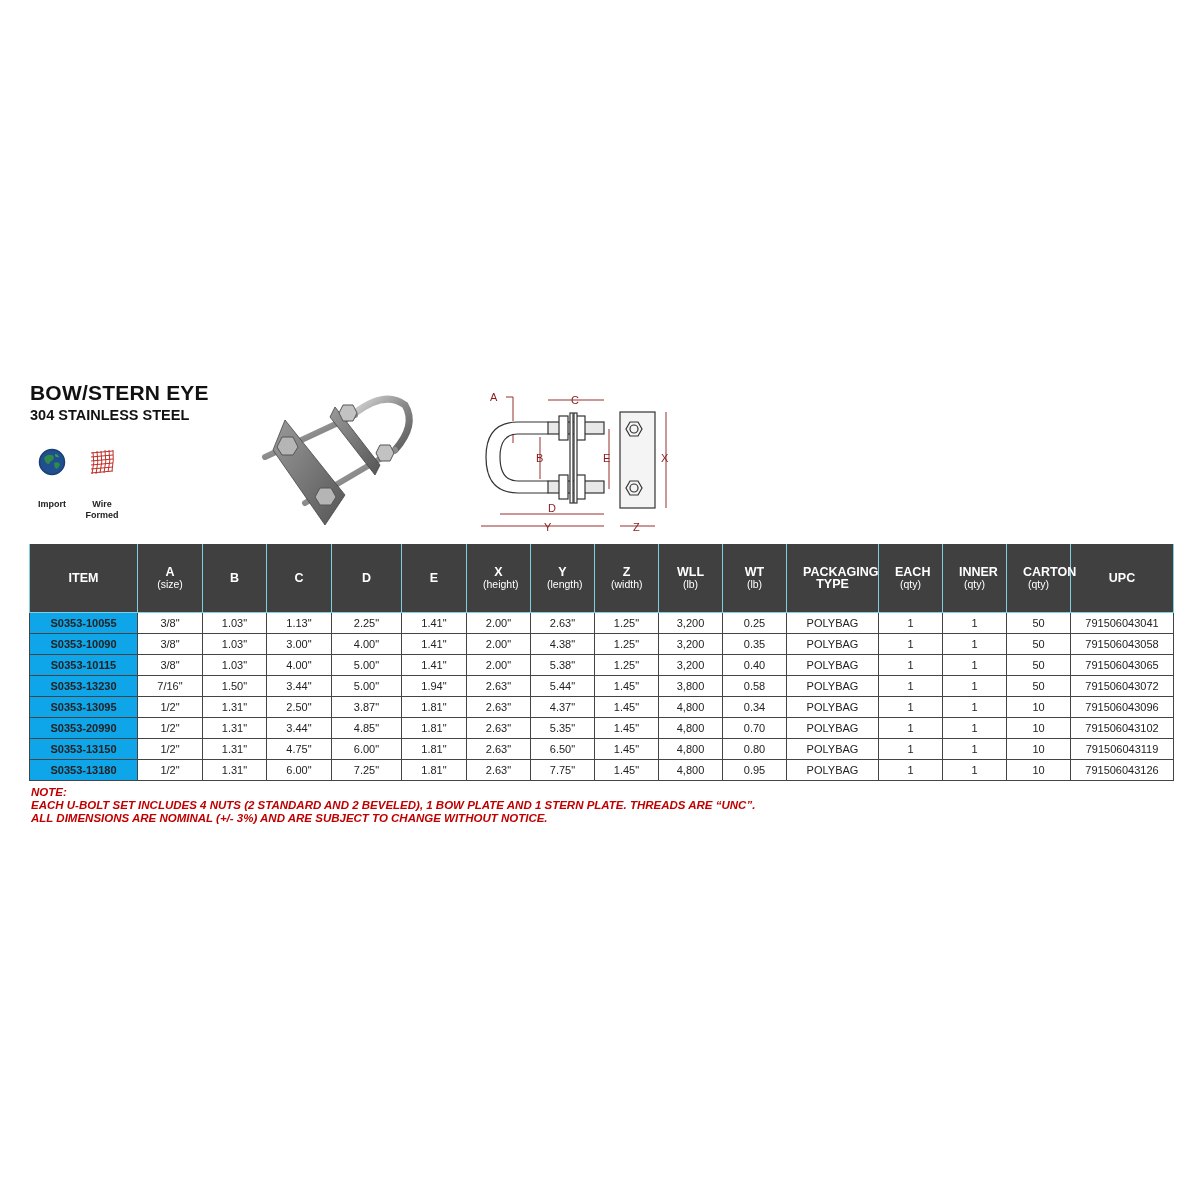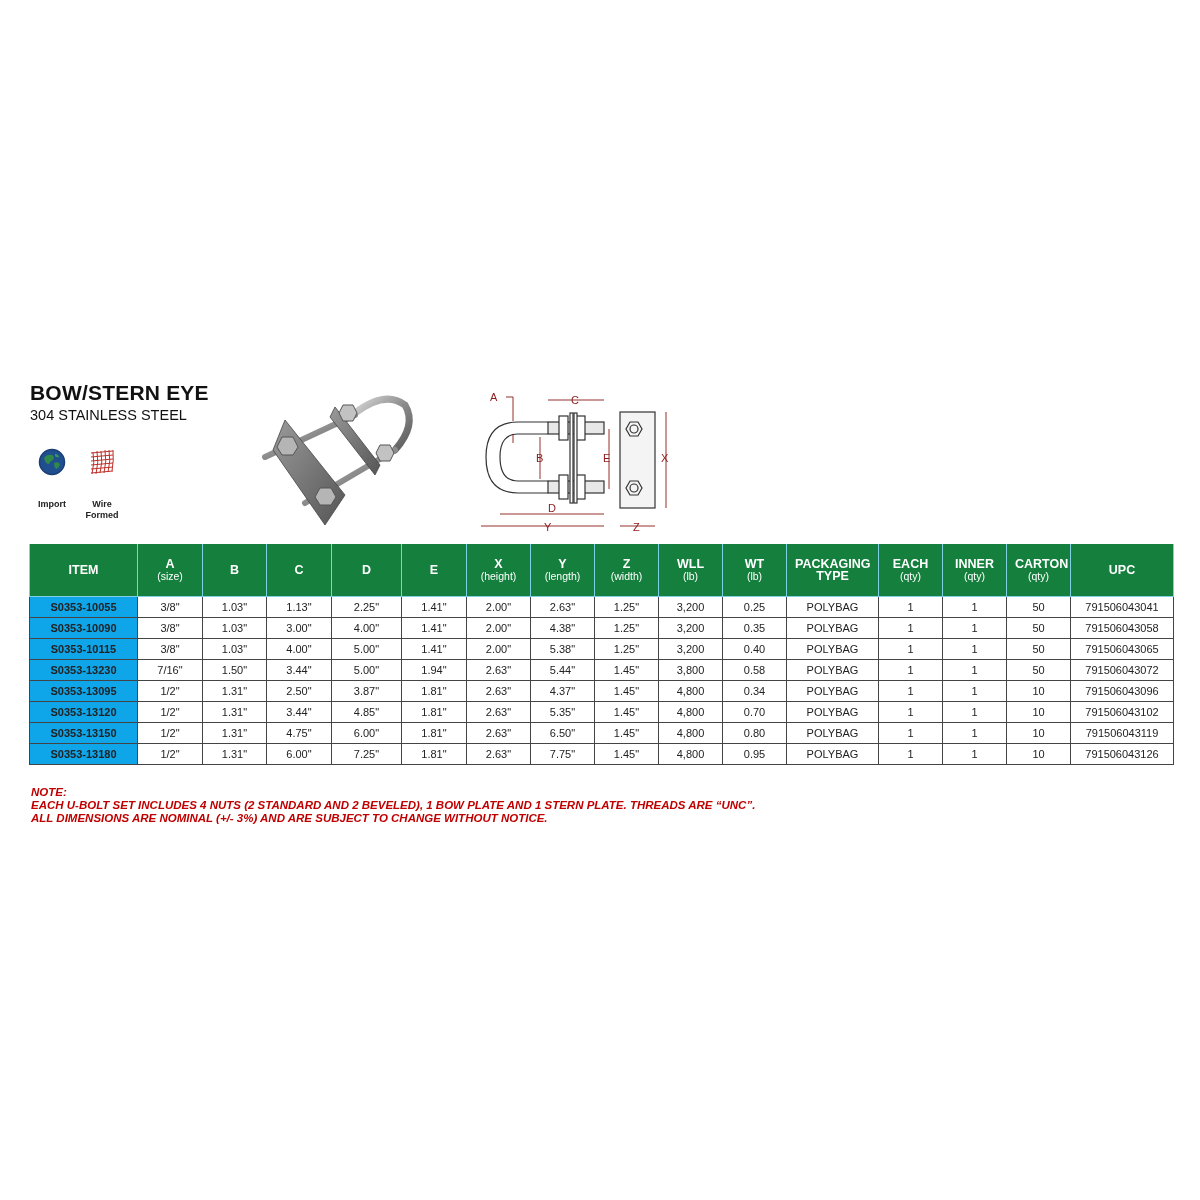--- a/index.html
+++ b/index.html
@@ -1,28 +1,28 @@
 <!DOCTYPE html>
 <html><head>
 <meta charset="utf-8">
 <style>
   html, body { margin: 0; padding: 0; background: #ffffff; }
   body { width: 1200px; height: 1200px; position: relative; overflow: hidden;
          font-family: "Liberation Sans", sans-serif; color: #111; }
   .title { position: absolute; left: 30px; top: 381px; font-size: 21px; font-weight: bold;
            letter-spacing: 0.2px; color: #111; }
-  .subtitle { position: absolute; left: 30px; top: 407px; font-size: 14.5px; font-weight: normal; color: #111; }
+  .subtitle { position: absolute; left: 30px; top: 407px; font-size: 14.5px; font-weight: bold; color: #111; }
   .badge { position: absolute; top: 448px; width: 50px; text-align: center; }
   .badge .lbl { font-size: 9px; font-weight: bold; line-height: 11px; margin-top: 19px; color: #222; }
   .photo { position: absolute; left: 245px; top: 385px; width: 195px; height: 145px; }
   .drawing { position: absolute; left: 478px; top: 385px; width: 200px; height: 147px; }
   table.spec { position: absolute; left: 29px; top: 544px; width: 1144px; border-collapse: collapse;
                table-layout: fixed; }
-  table.spec th { background: #15803d; color: #fff; font-weight: bold; font-size: 12.5px;
-                  border: 1.5px solid #7fd0e4; border-top: none; height: 36px; padding: 8px; line-height: 12px;
+  table.spec th { background: #404040; color: #fff; font-weight: bold; font-size: 12.5px;
+                  border: 1.5px solid #7fd0e4; border-top: none; height: 36px; padding: 16px; line-height: 12px;
                   text-align: center; vertical-align: middle; }
   table.spec th .sub { display: block; font-weight: normal; font-size: 10.5px; line-height: 12px; }
   table.spec td { border: 1.5px solid #444; font-size: 11px; text-align: center; height: 20px; padding: 0;
                   background: #fff; color: #222; }
   table.spec td.item { background: #0ea5e9; font-weight: bold; font-size: 11px; }
   .note { position: absolute; left: 31px; top: 786px; color: #c00000; font-weight: bold; font-style: italic;
           font-size: 11.5px; line-height: 13px; }
 </style>
 </head>
 <body>
@@ -250,21 +250,21 @@
         <td>1.45"</td>
         <td>4,800</td>
         <td>0.34</td>
         <td>POLYBAG</td>
         <td>1</td>
         <td>1</td>
         <td>10</td>
         <td>791506043096</td>
       </tr>
       <tr>
-        <td class="item">S0353-13120</td>
+        <td class="item">S0353-20990</td>
         <td>1/2"</td>
         <td>1.31"</td>
         <td>3.44"</td>
         <td>4.85"</td>
         <td>1.81"</td>
         <td>2.63"</td>
         <td>5.35"</td>
         <td>1.45"</td>
         <td>4,800</td>
         <td>0.70</td>

